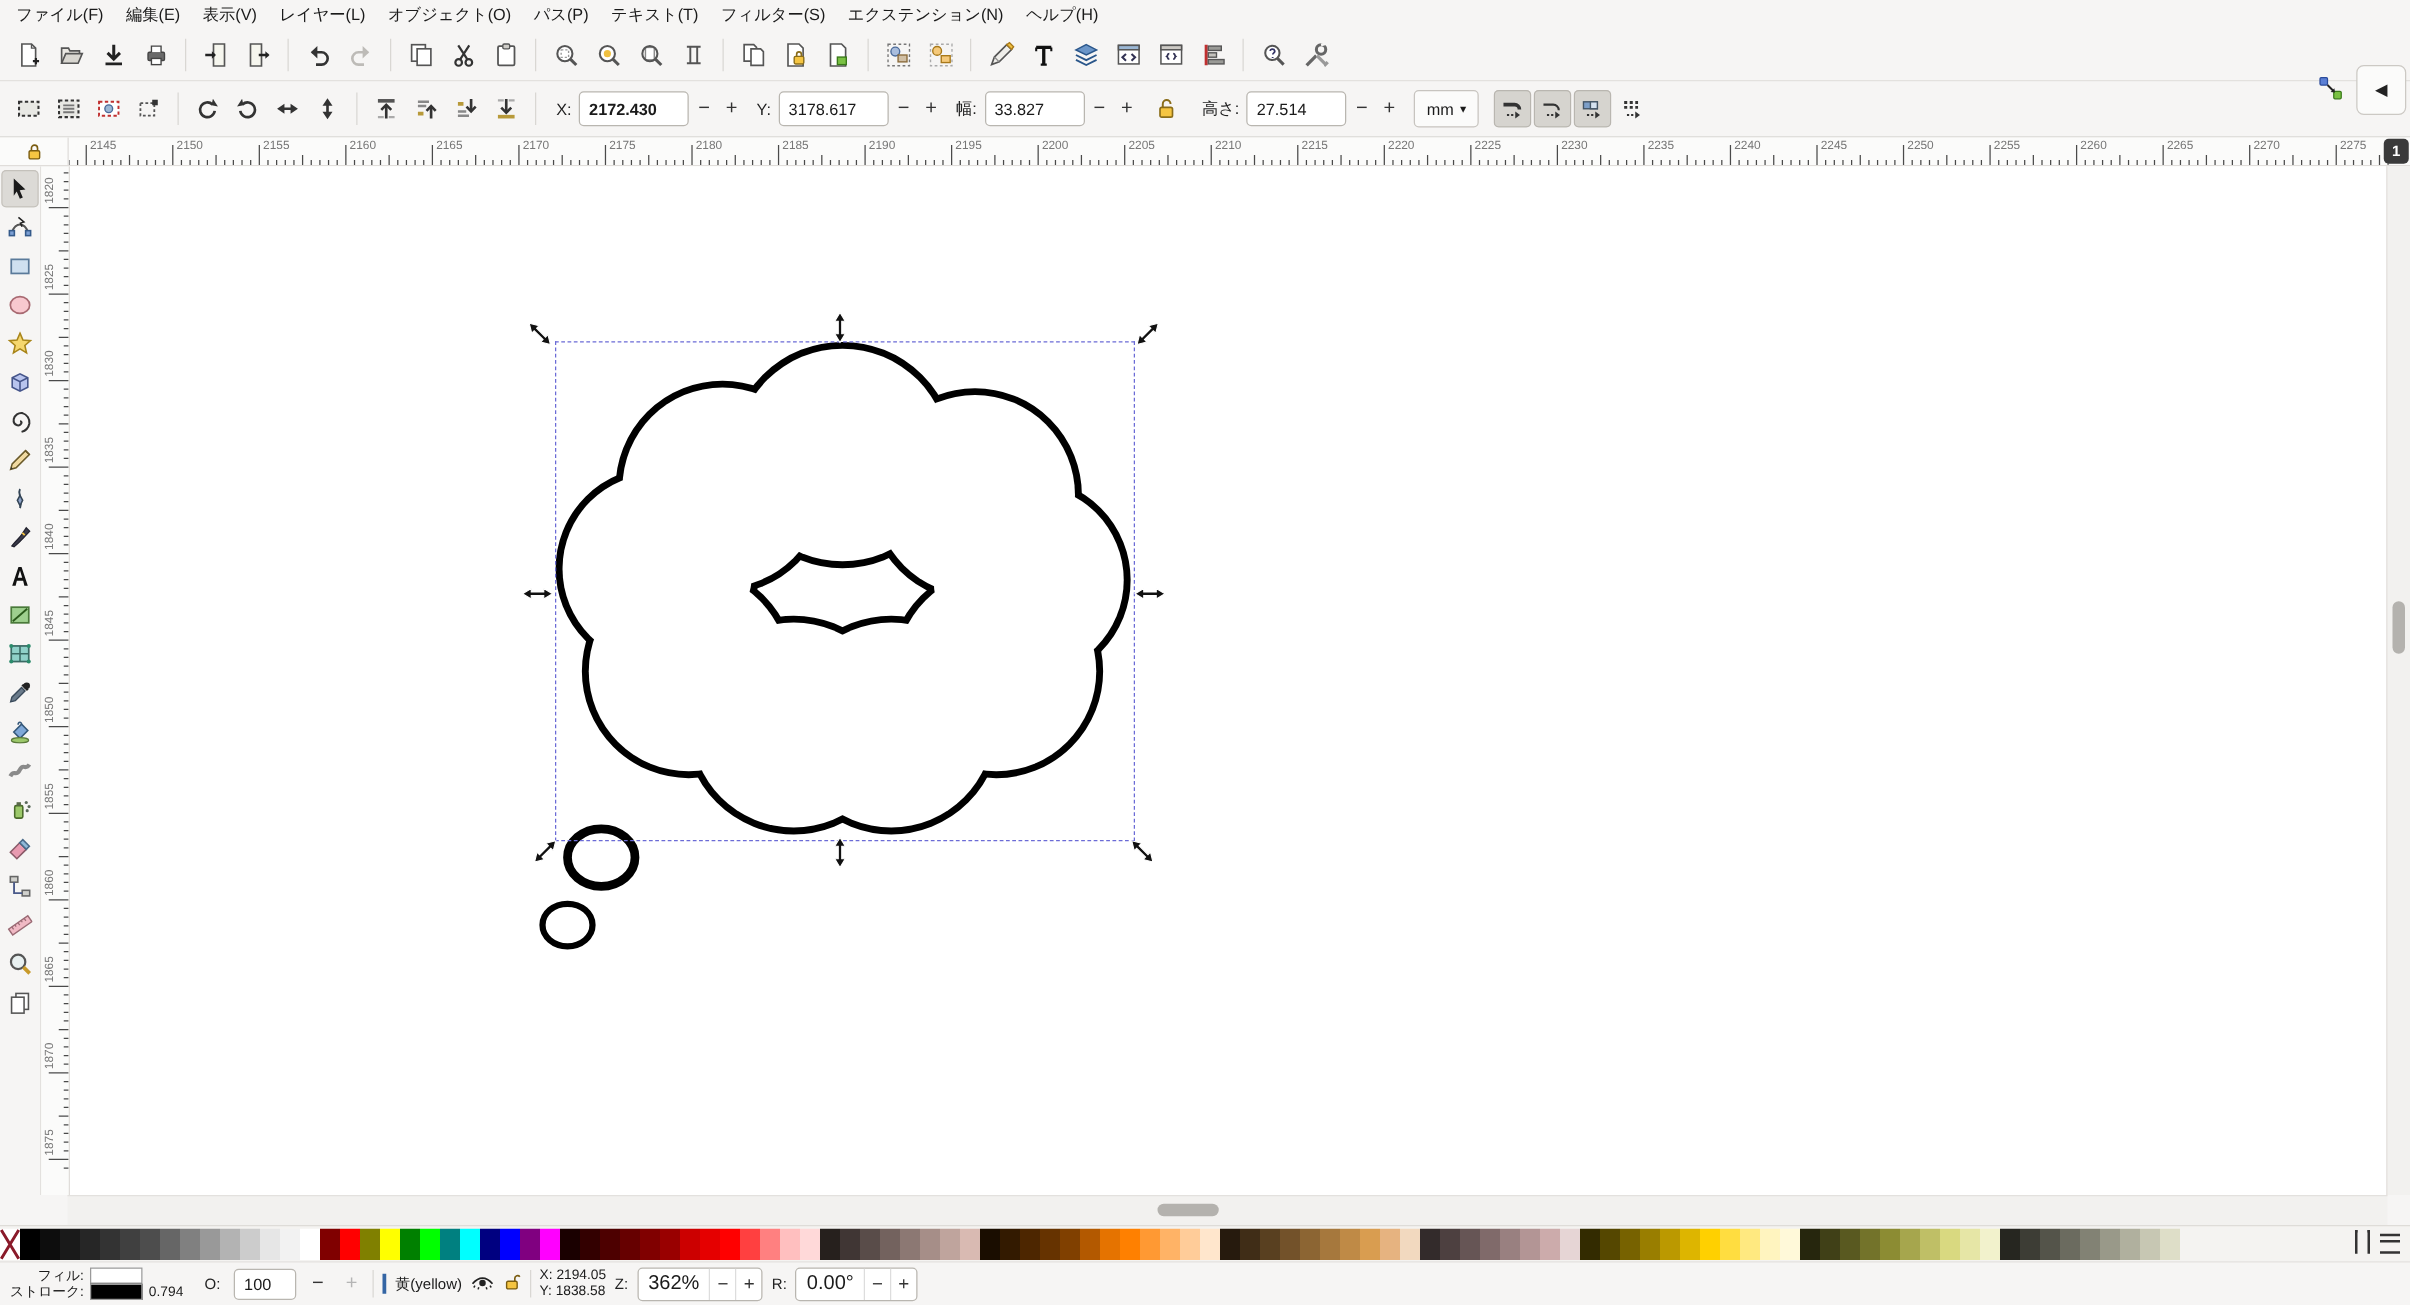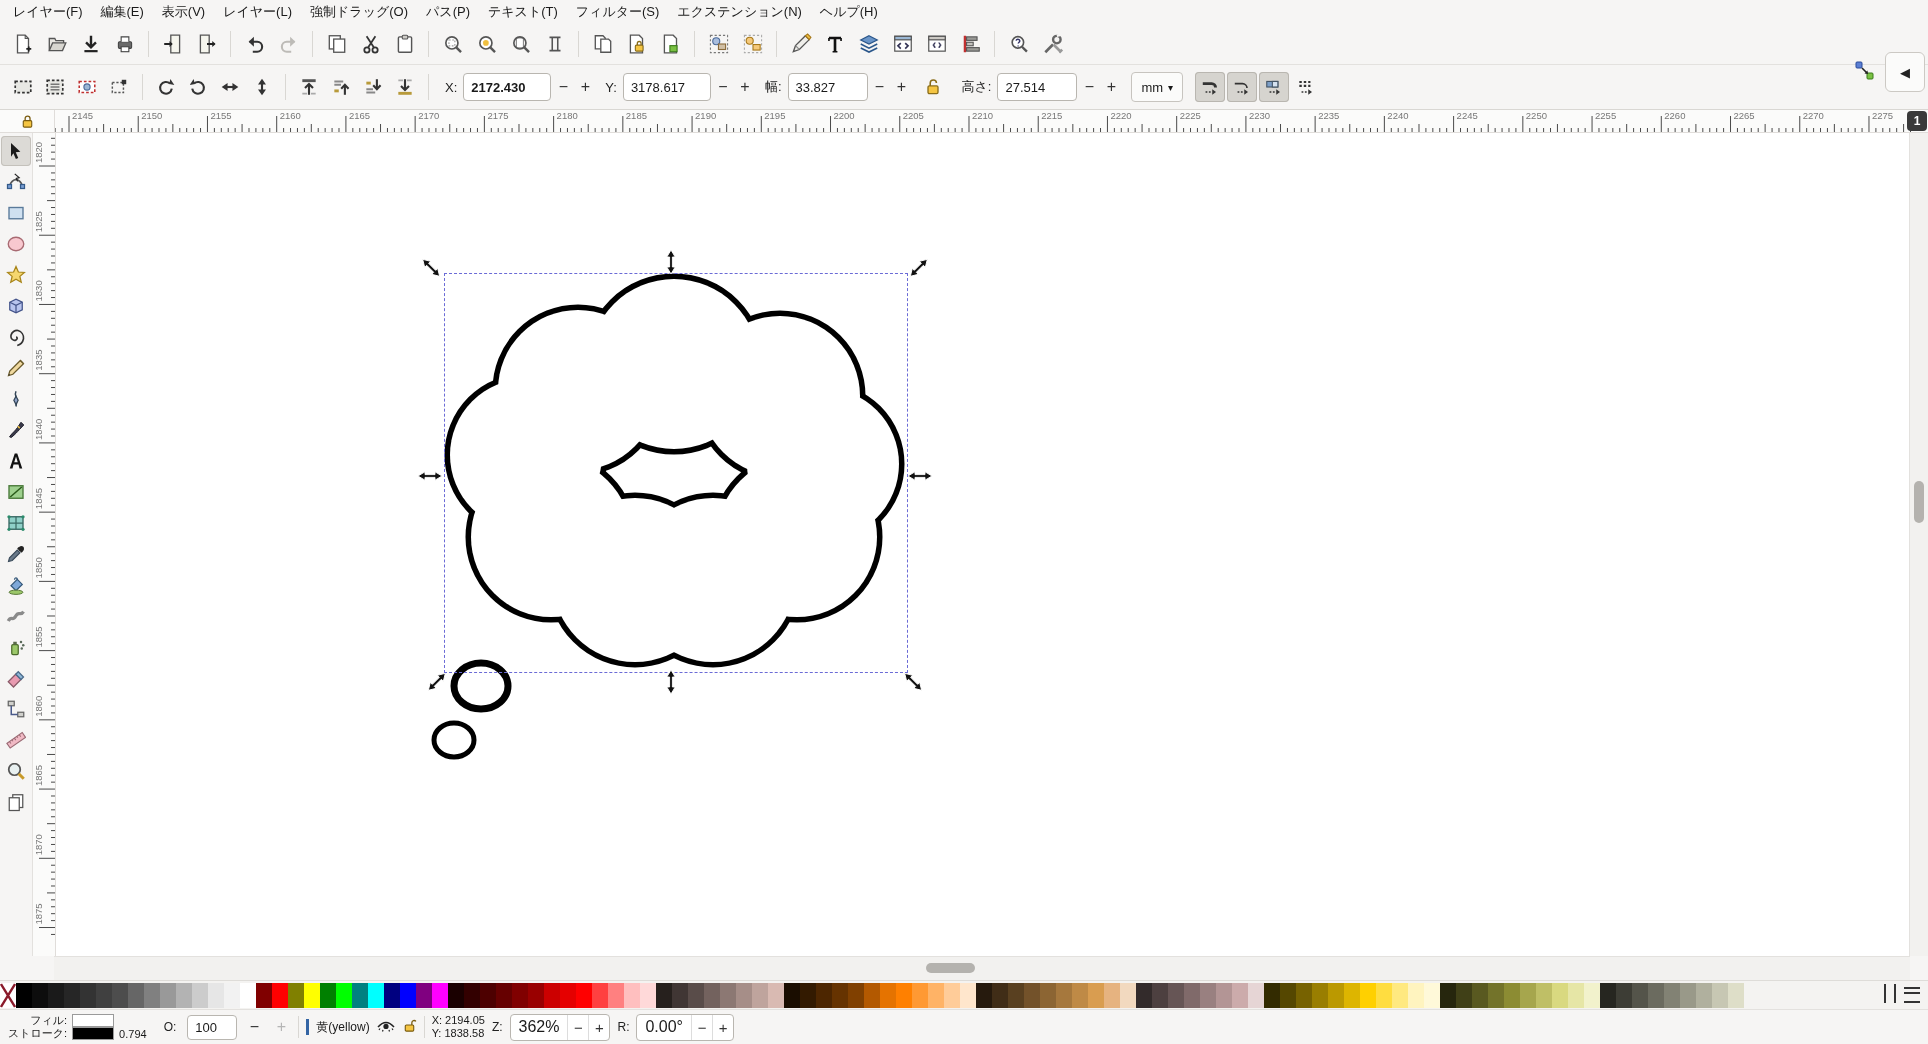--- a/index.html
+++ b/index.html
@@ -80,25 +80,25 @@
   .snapicon{position:absolute;top:60px;right:52px;width:22px;height:22px;}
   .ticktext{user-select:none;}
 </style>
 </head>
 <body>
 
 <div class="app">
 
 
   <div class="menubar">
-      <span class="menu-item">レイヤー(F)</span>
+      <span class="menu-item">ファイル(F)</span>
       <span class="menu-item">編集(E)</span>
       <span class="menu-item">表示(V)</span>
       <span class="menu-item">レイヤー(L)</span>
-      <span class="menu-item">強制ドラッグ(O)</span>
+      <span class="menu-item">オブジェクト(O)</span>
       <span class="menu-item">パス(P)</span>
       <span class="menu-item">テキスト(T)</span>
       <span class="menu-item">フィルター(S)</span>
       <span class="menu-item">エクステンション(N)</span>
       <span class="menu-item">ヘルプ(H)</span>
     </div>
 
   <div class="commandbar">
       <div class="tbtn">
         <svg viewBox="0 0 20 20">

